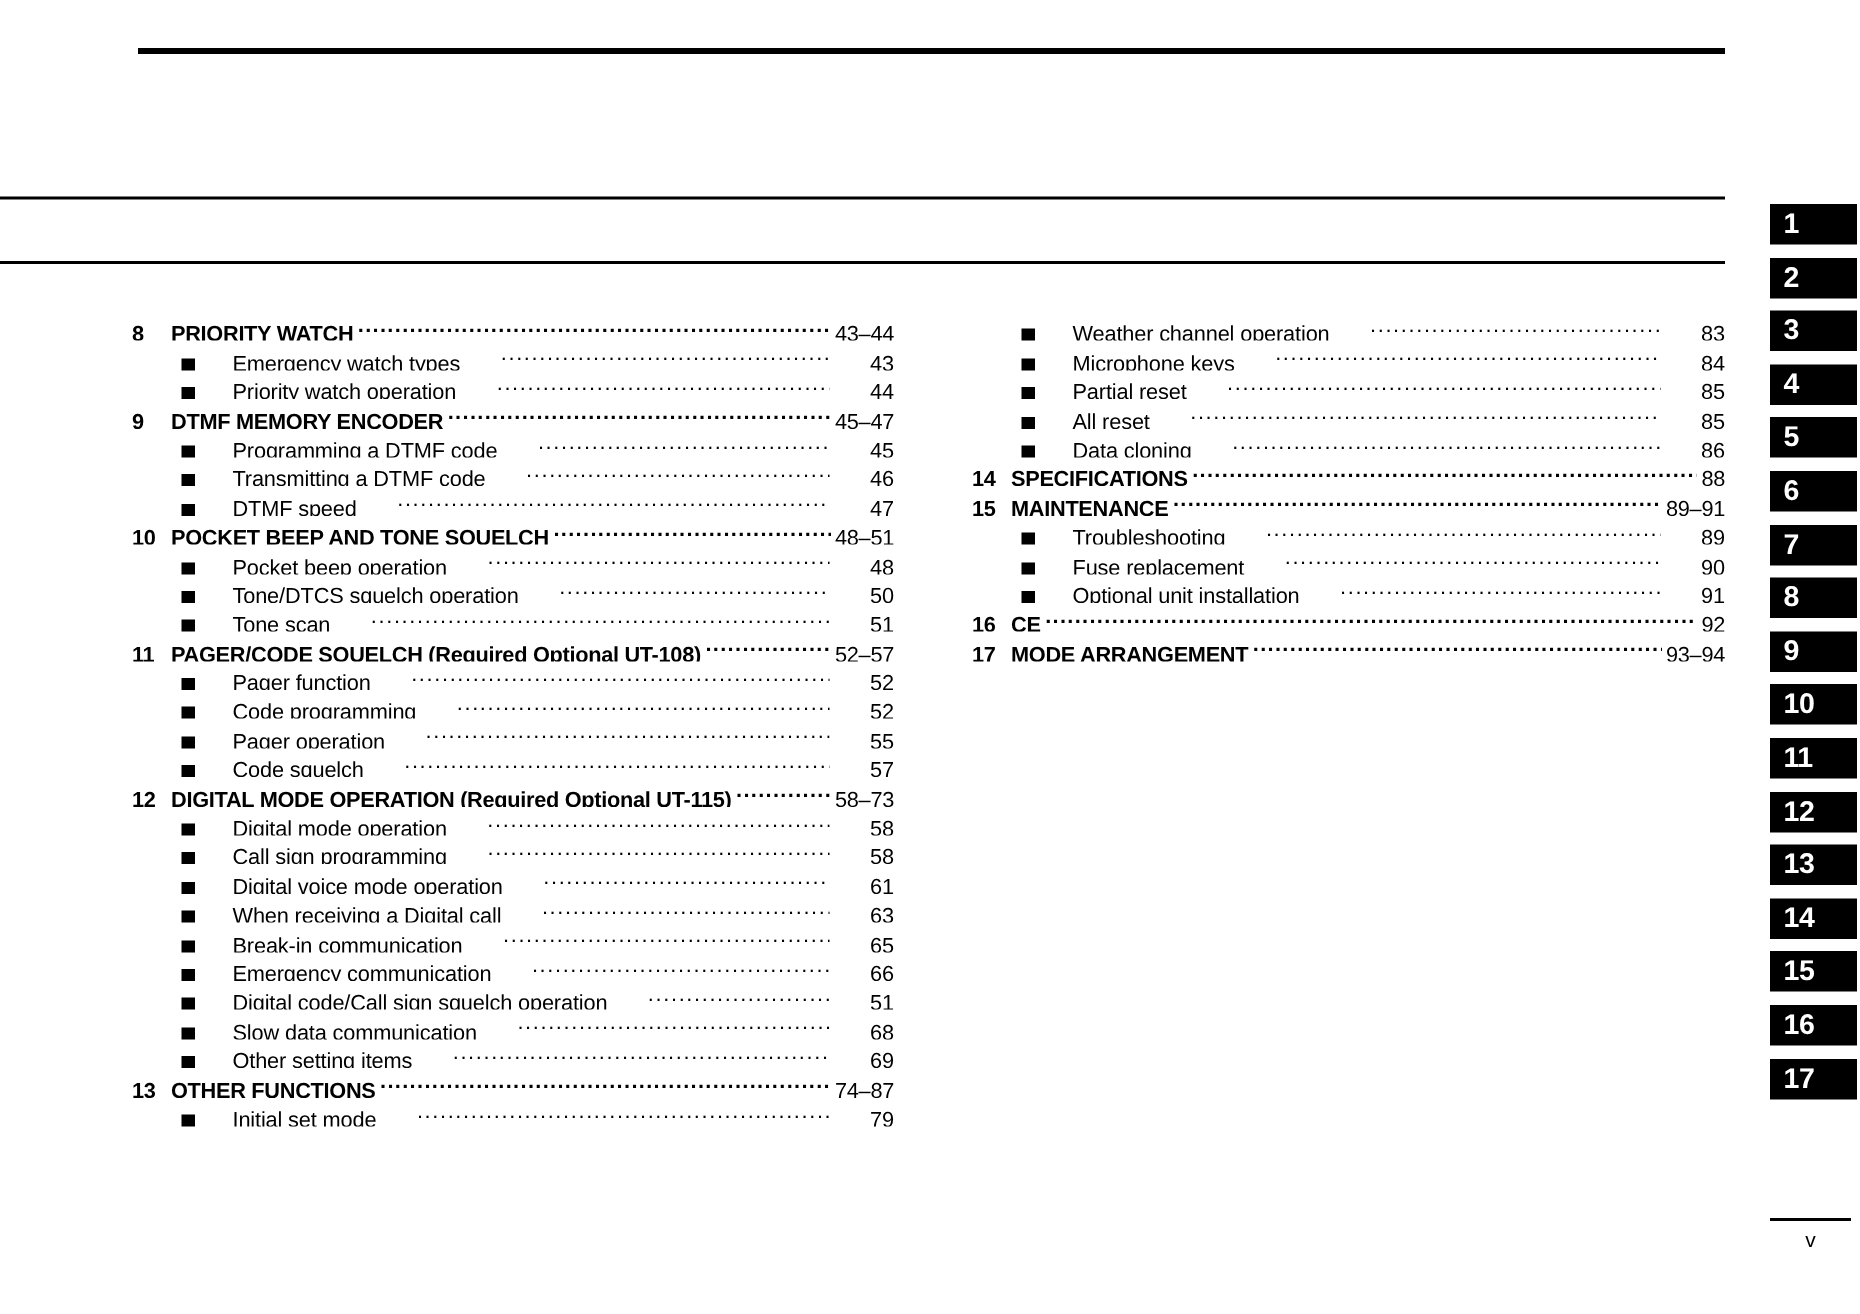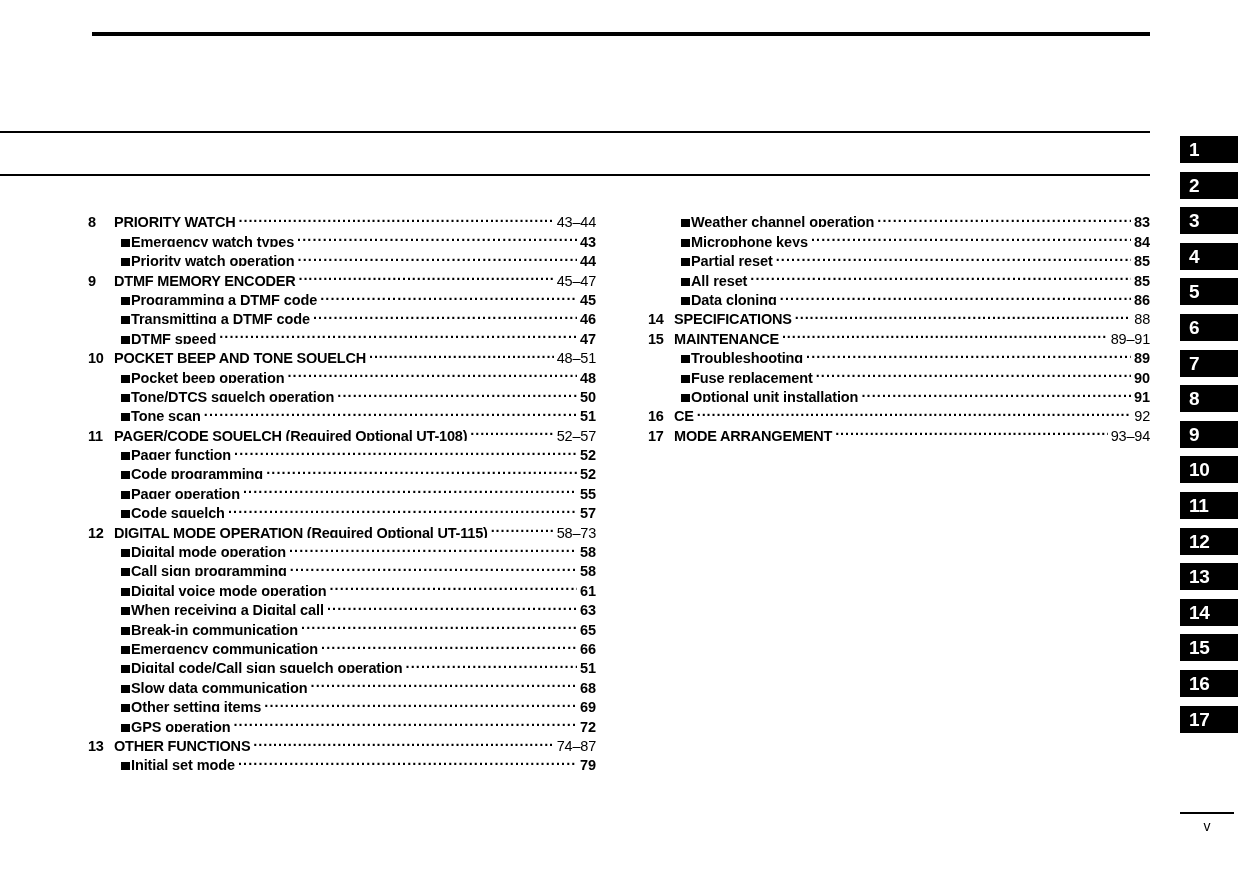--- a/index.html
+++ b/index.html
@@ -68,23 +68,24 @@
   }
 
   
   .row.section {
     font-weight: bold;
     font-size: 14.5px;
     letter-spacing: -0.2px;
   }
   
   .row.item {
-    font-weight: bold;
+    font-weight: normal;
     font-size: 14.5px;
     letter-spacing: -0.1px;
+    gap: 24px;
   }
 
   .num {
     flex: 0 0 auto;
     width: 26px;
     text-align: left;
     font-weight: bold;
   }
   .num.wide { width: 26px; }
 
@@ -334,26 +335,20 @@
         <span class="bullet-cell"><span class="sq"></span></span>
         <span class="label">Slow data communication</span>
         <span class="leader"></span>
         <span class="pages">68</span>
       </div>
       <div class="row item">
         <span class="bullet-cell"><span class="sq"></span></span>
         <span class="label">Other setting items</span>
         <span class="leader"></span>
         <span class="pages">69</span>
-      </div>
-      <div class="row item">
-        <span class="bullet-cell"><span class="sq"></span></span>
-        <span class="label">GPS operation</span>
-        <span class="leader"></span>
-        <span class="pages">72</span>
       </div>
       <div class="row section">
         <span class="num wide">13</span>
         <span class="label">OTHER FUNCTIONS</span>
         <span class="leader"></span>
         <span class="pages">74–87</span>
       </div>
       <div class="row item">
         <span class="bullet-cell"><span class="sq"></span></span>
         <span class="label">Initial set mode</span>

